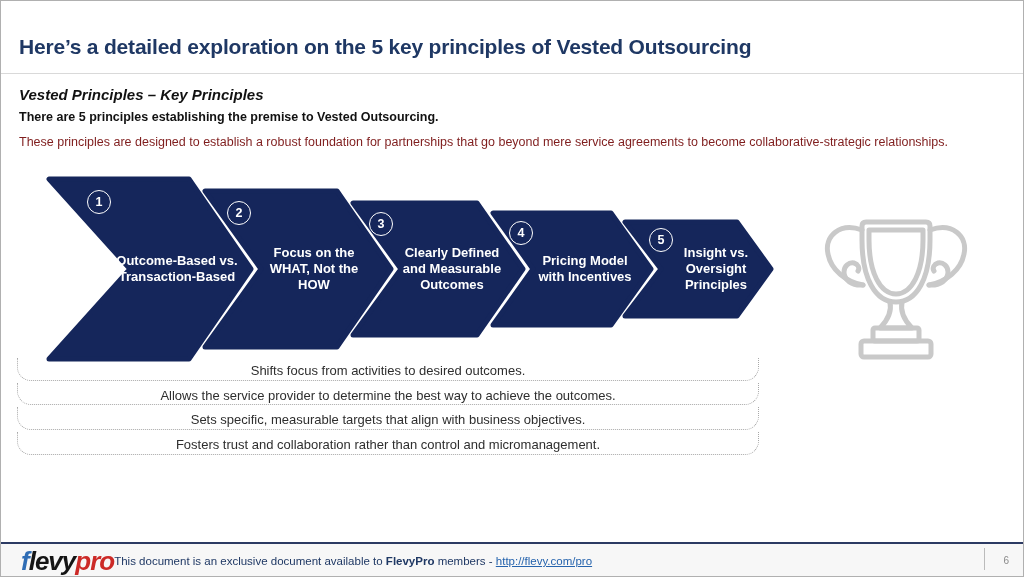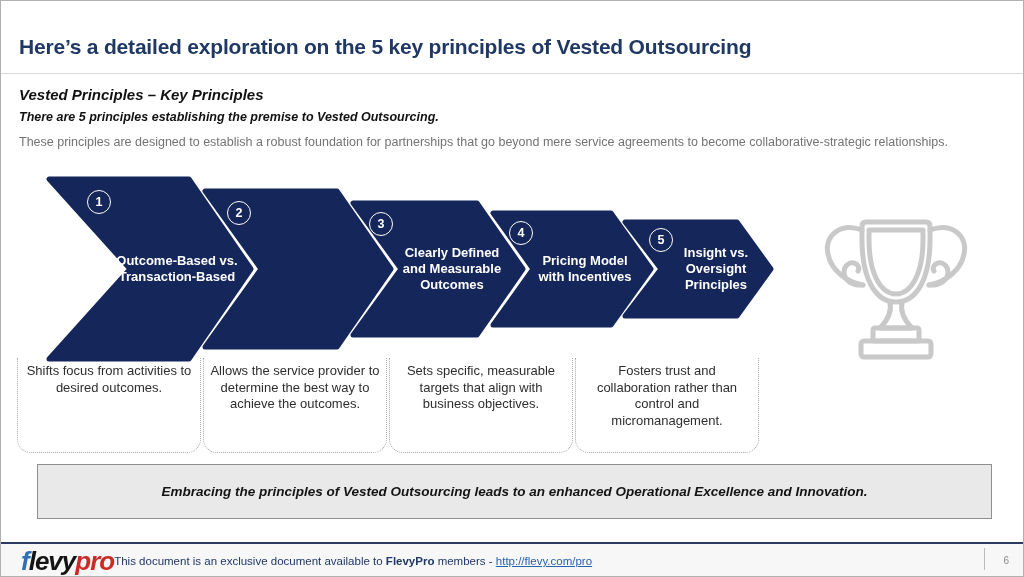--- a/index.html
+++ b/index.html
@@ -10,34 +10,34 @@
   }
   .title{
     position:absolute;left:18px;top:34px;width:980px;
     font-size:21px;font-weight:bold;color:#1F3864;letter-spacing:-0.2px;
   }
   .title-divider{position:absolute;left:0;top:72px;width:1024px;border-top:1px solid #d9d9d9;}
   .subtitle{
     position:absolute;left:18px;top:85px;font-size:15px;font-weight:bold;
     font-style:italic;color:#111111;
   }
-  .statement{position:absolute;left:18px;top:109px;font-size:12.5px;font-weight:bold;color:#111111;font-style:italic;}
-  .intro{position:absolute;left:18px;top:133px;width:985px;font-size:12.5px;color:#737373;line-height:1.33;}
+  .statement{position:absolute;left:18px;top:109px;font-size:12.5px;font-weight:bold;color:#111111;}
+  .intro{position:absolute;left:18px;top:133px;width:985px;font-size:12.5px;color:#7f1d1d;line-height:1.33;}
   svg.chevron-layer{position:absolute;left:0;top:0;pointer-events:none;}
   .chev-path{fill:#15265B;stroke:#15265B;stroke-width:5;stroke-linejoin:round;}
   .num-badge{
     position:absolute;width:24px;height:24px;border:1.5px solid #ffffff;border-radius:50%;
     color:#ffffff;font-size:12.5px;font-weight:bold;display:flex;align-items:center;justify-content:center;
     box-sizing:border-box;
   }
   .chev-label{
     position:absolute;display:flex;align-items:center;justify-content:center;text-align:center;
     color:#ffffff;font-size:13px;font-weight:bold;line-height:1.22;
   }
-  .desc-row{position:absolute;left:16px;top:357px;width:742px;display:flex;gap:2px;}
+  .desc-row{position:absolute;left:16px;top:357px;width:742px;display:flex;gap:2px;flex-direction:column;}
   .desc-box{
     flex:1;height:95px;border:1px dotted #a8a8a8;border-top:none;
     border-radius:0 0 14px 14px;box-sizing:border-box;padding:5px 6px 0 6px;
     display:flex;align-items:flex-start;justify-content:center;text-align:center;
     font-size:13px;color:#2e2e2e;line-height:1.28;
   }
   .trophy{position:absolute;left:815px;top:198px;}
   .trophy path,.trophy rect{fill:none;stroke:#c9c9c9;stroke-width:5;stroke-linecap:round;stroke-linejoin:round;}
   .banner{
     position:absolute;left:36px;top:463px;width:955px;height:55px;background:#e9e9e9;
@@ -78,20 +78,21 @@
     <path class="chev-path" d="M624,221 H736 L770,268 L736,315 H624 L660,268 Z"></path>
   </svg>
 
   <div class="num-badge" style="left:86px;top:189px;">1</div>
   <div class="num-badge" style="left:226px;top:200px;">2</div>
   <div class="num-badge" style="left:368px;top:211px;">3</div>
   <div class="num-badge" style="left:508px;top:220px;">4</div>
   <div class="num-badge" style="left:648px;top:227px;">5</div>
 
   <div class="chev-label" style="left:112px;top:178px;width:128px;height:180px;">Outcome-Based vs. Transaction-Based</div>
+  <div class="chev-label" style="left:252px;top:190px;width:122px;height:156px;">Focus on the WHAT, Not the HOW</div>
   <div class="chev-label" style="left:392px;top:202px;width:118px;height:132px;">Clearly Defined and Measurable Outcomes</div>
   <div class="chev-label" style="left:528px;top:212px;width:112px;height:112px;">Pricing Model with Incentives</div>
   <div class="chev-label" style="left:660px;top:221px;width:110px;height:94px;">Insight vs. Oversight Principles</div>
 
   <svg class="trophy" width="160" height="172" viewBox="0 0 160 150">
     <path d="M50,12 H110 Q114,12 114,16 V30 C114,68 101,92 80,92 C59,92 46,68 46,30 V16 Q46,12 50,12 Z"></path>
     <path d="M53,20 H107 V30 C107,62 96,84 80,84 C64,84 53,62 53,30 Z"></path>
     <path d="M46,20 C24,12 8,26 12,44 C15,60 30,72 47,75"></path>
     <path d="M47,75 C36,76 28,70 28,62 C28,56 33,52 38,53 C42,54 44,58 42,61"></path>
     <path d="M114,20 C136,12 152,26 148,44 C145,60 130,72 113,75"></path>
@@ -101,21 +102,20 @@
     <rect x="45" y="131" width="70" height="16" rx="3"></rect>
   </svg>
 
   <div class="desc-row">
     <div class="desc-box">Shifts focus from activities to desired outcomes.</div>
     <div class="desc-box">Allows the service provider to determine the best way to achieve the outcomes.</div>
     <div class="desc-box">Sets specific, measurable targets that align with business objectives.</div>
     <div class="desc-box">Fosters trust and collaboration rather than control and micromanagement.</div>
   </div>
 
-  <div class="banner">Embracing the principles of Vested Outsourcing leads to an enhanced Operational Excellence and Innovation.</div>
 
   <div class="footer">
     <div class="logo">
       <span class="l-f">f</span><span class="l-levy">levy</span><span class="l-pro">pro</span>
     </div>
     <div class="footer-text">
       <span>This document is an exclusive document available to</span>
       <b>FlevyPro</b>
       <span>members -</span>
       <span class="footer-link">http://flevy.com/pro</span>

